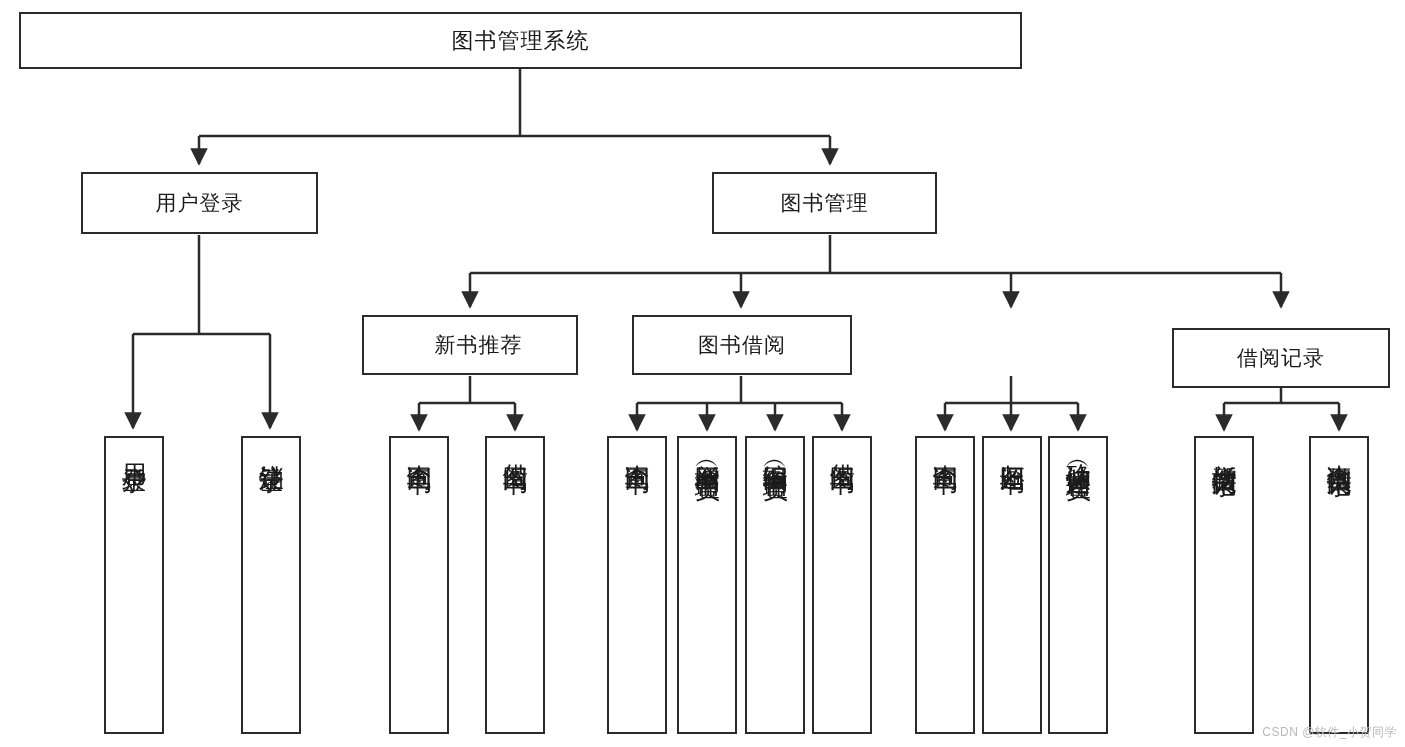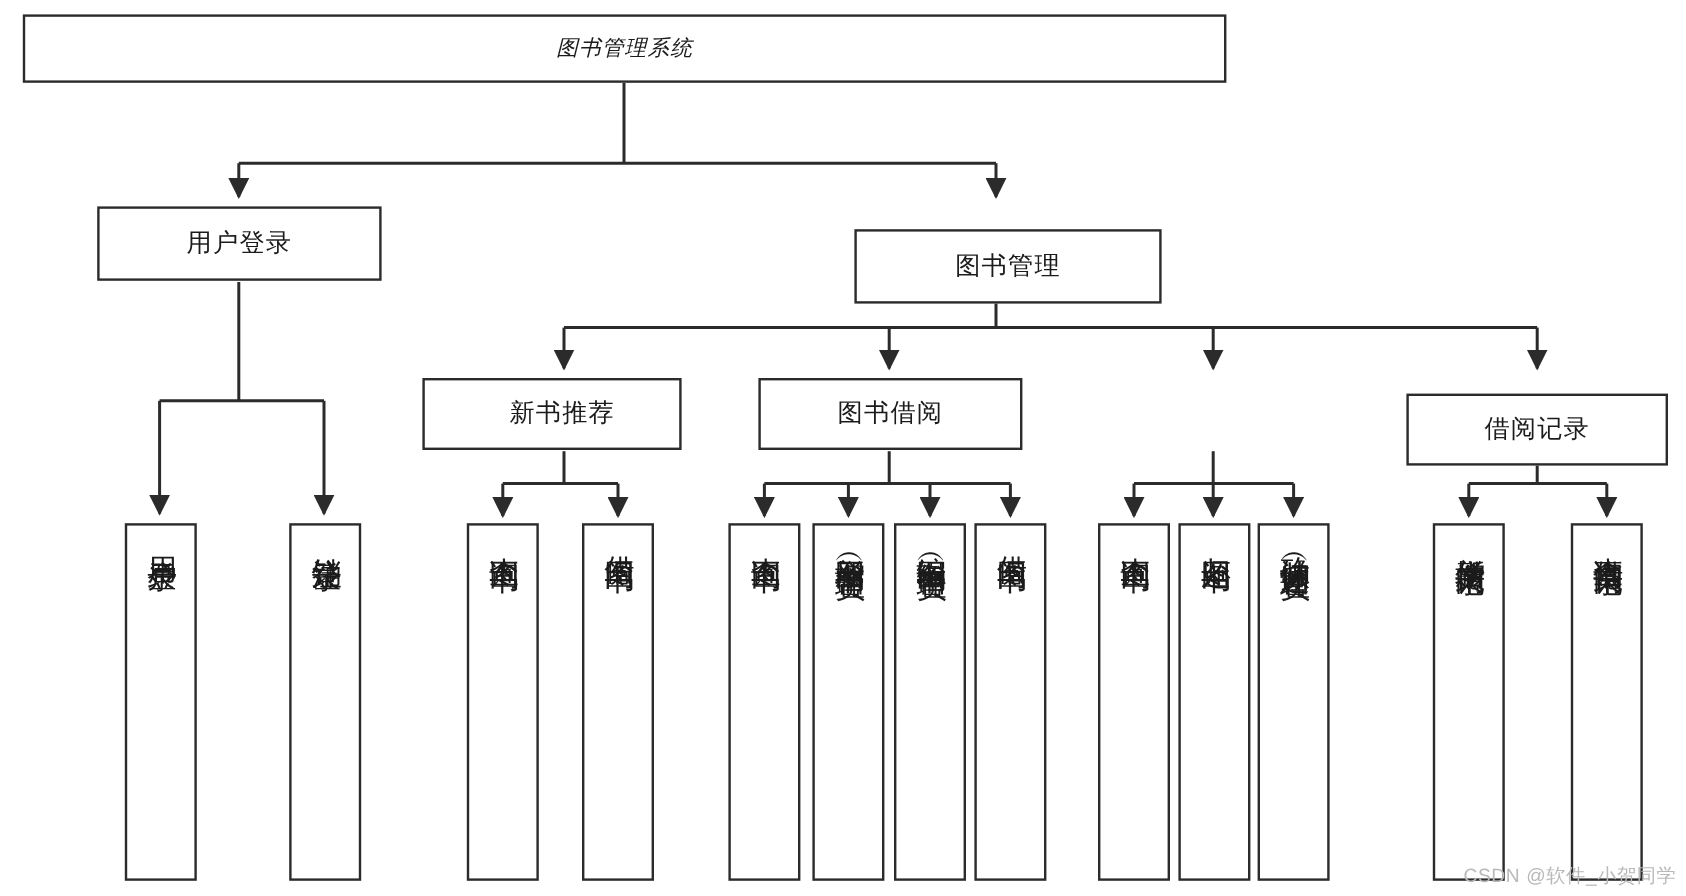--- a/index.html
+++ b/index.html
@@ -39,42 +39,41 @@
     display: block;
     text-align: center;
     line-height: 1.18;
     white-space: nowrap;
   }
   .node.horizontal .label {
     font-size: 21px;
     letter-spacing: 1px;
   }
   .node.root .label {
-    font-size: 18px;
+    font-size: 22px;
     letter-spacing: 1px;
-    font-style: italic;
   }
   .node.vertical {
     align-items: flex-start;
     padding-top: 6px;
   }
   .node.vertical .label {
     writing-mode: vertical-rl;
     text-orientation: upright;
     font-size: 25px;
     line-height: 1.02;
     letter-spacing: 2px;
     white-space: normal;
     max-height: 100%;
   }
   .watermark {
     position: absolute;
     right: 8px;
     bottom: 6px;
-    font-size: 16px;
+    font-size: 12px;
     color: #b9b9b9;
     letter-spacing: 0.5px;
     white-space: nowrap;
   }
 </style>
 </head>
 <body>
 
 <div id="canvas">
 
@@ -128,25 +127,25 @@
     </g>
   </svg>
 
   <div class="node root horizontal" style="left:19px; top:12px; width:1003px; height:57px;">
     <span class="label">图书管理系统</span>
   </div>
 
   <div class="node horizontal" style="left:81px; top:172px; width:237px; height:62px;">
     <span class="label">用户登录</span>
   </div>
-  <div class="node horizontal" style="left:712px; top:172px; width:256px; height:62px;margin-top:19px;">
+  <div class="node horizontal" style="left:712px; top:172px; width:225px; height:62px;">
     <span class="label">图书管理</span>
   </div>
 
-  <div class="node horizontal" style="left:352px; top:315px; width:216px; height:60px;padding-left:17px;">
+  <div class="node horizontal" style="left:362px; top:315px; width:216px; height:60px;padding-left:17px;">
     <span class="label">新书推荐</span>
   </div>
   <div class="node horizontal" style="left:632px; top:315px; width:220px; height:60px;">
     <span class="label">图书借阅</span>
   </div>
   <div class="node horizontal" style="left:1172px; top:315px; width:218px; height:60px;margin-top:13px;">
     <span class="label">借阅记录</span>
   </div>
 
   <div class="node vertical" style="left:104px; top:436px; width:60px; height:298px;">

